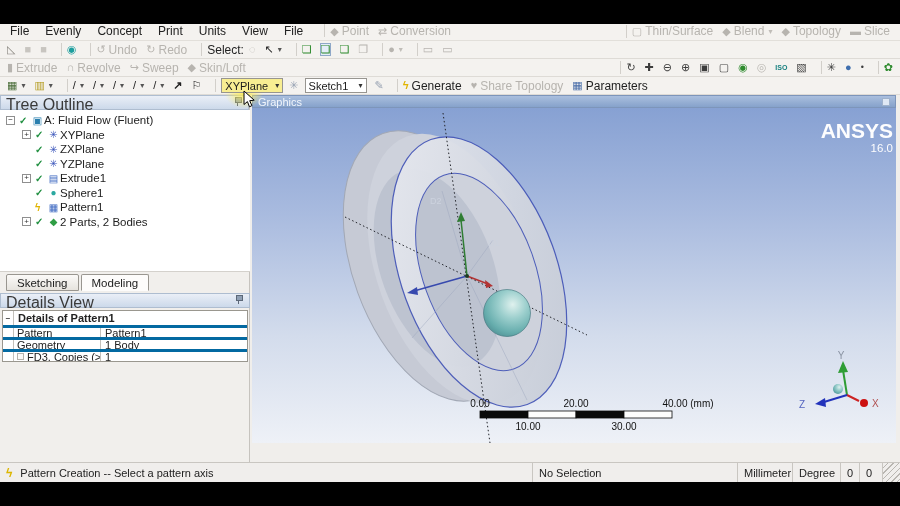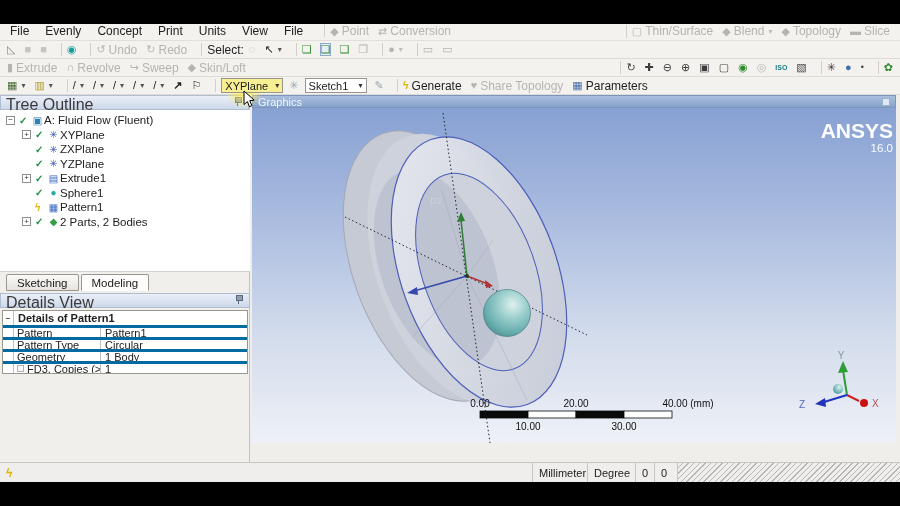--- a/index.html
+++ b/index.html
@@ -386,25 +386,20 @@
         <span class="dgut">−</span>
         <span class="dval">Details of Pattern1</span>
       </div>
       <div class="drow">
         <span class="dgut"></span>
         <span class="dlab">Pattern</span>
         <span class="dval">Pattern1</span>
       </div>
       <div class="drow">
         <span class="dgut"></span>
-        <span class="dlab">Pattern Type</span>
-        <span class="dval">Circular</span>
-      </div>
-      <div class="drow">
-        <span class="dgut"></span>
         <span class="dlab">Geometry</span>
         <span class="dval">1 Body</span>
       </div>
       <div class="drow">
         <span class="dgut"></span>
         <span class="dlab">
             <span class="cbx"></span>
             <span>FD3, Copies (&gt;=0)</span>
           </span>
         <span class="dval">1</span>
@@ -499,21 +494,23 @@
         <text x="589" y="251" text-anchor="middle" fill="#8a93a3">Y</text>
         <text x="553" y="300" text-anchor="end" fill="#5566c0">Z</text>
       </g>
     </svg>
   </div>
 
 
   <div class="statusbar">
     <span class="scell s-msg">
       <span class="sbolt">ϟ</span>
+      <span>Pattern Creation -- Select a pattern axis</span>
     </span>
+    <span class="scell s-sel">No Selection</span>
     <span class="scell s-mill">Millimeter</span>
     <span class="scell s-deg">Degree</span>
     <span class="scell s-z1">0</span>
     <span class="scell s-z2">0</span>
     <span class="grip"></span>
   </div>
 
   <svg class="cursor" width="16" height="19">
     <polygon points="2,1 2,14.5 5.4,11.6 7.5,16.8 9.9,15.6 7.7,10.7 12.2,10.2" fill="#fff" stroke="#000" stroke-width="1"></polygon>
   </svg>

